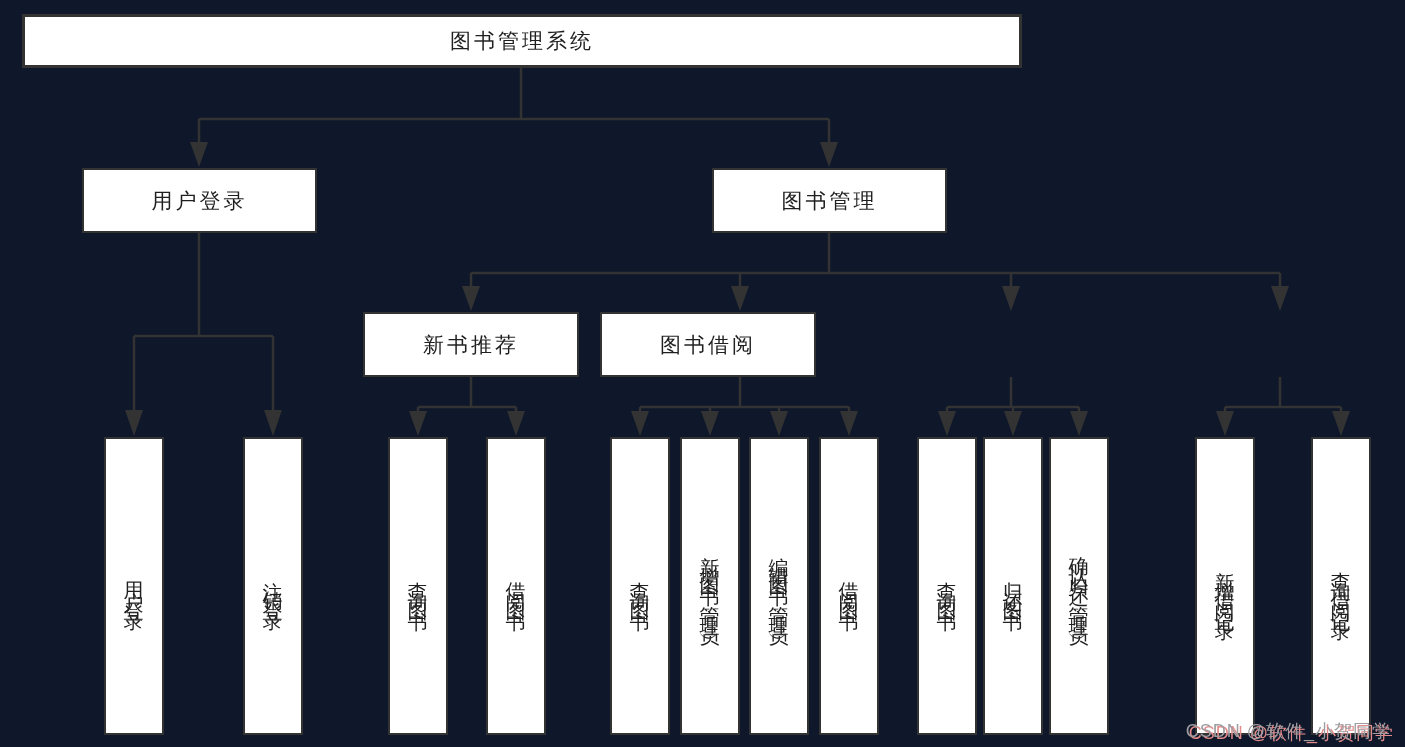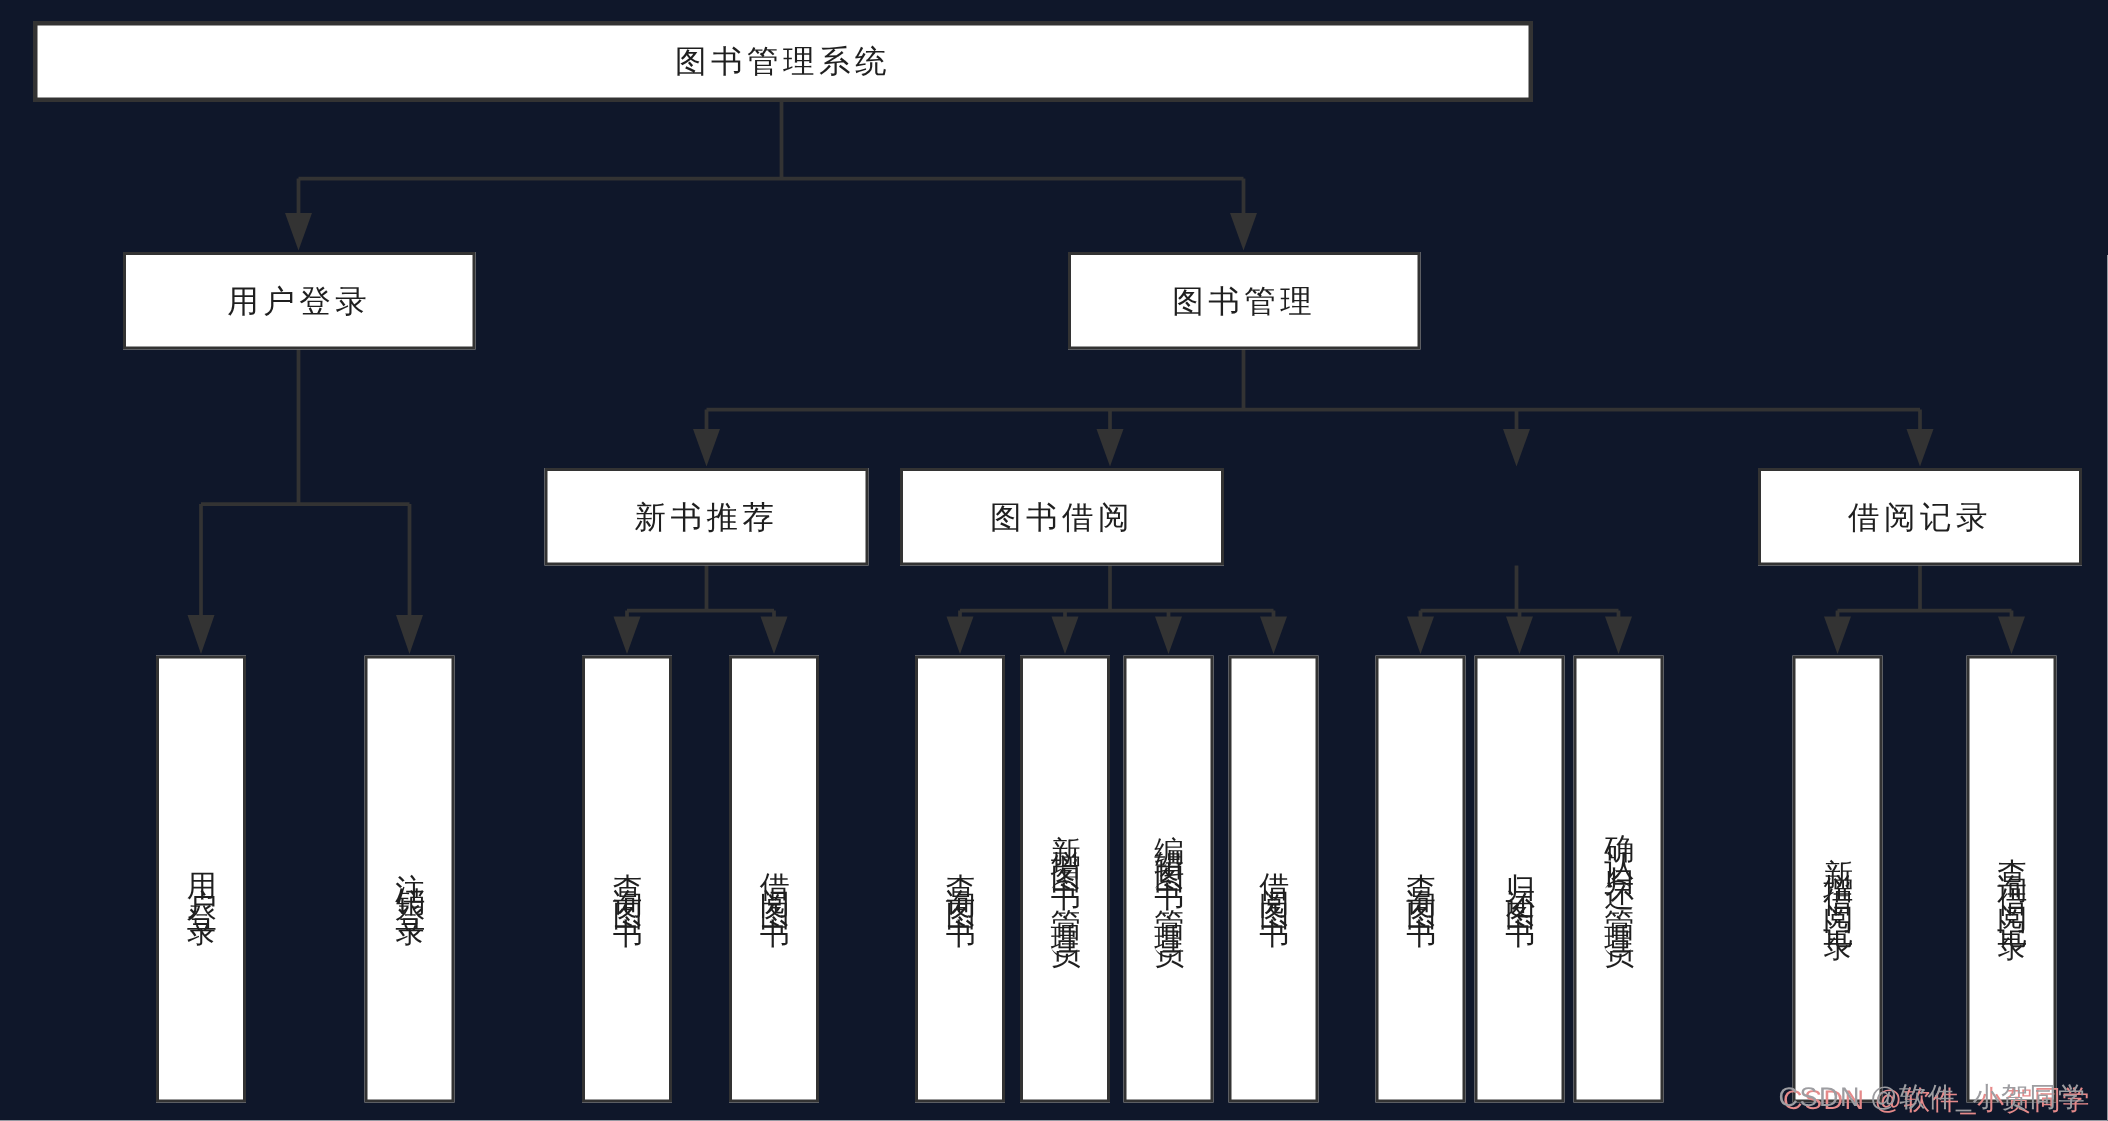--- a/index.html
+++ b/index.html
@@ -119,23 +119,20 @@
   <div class="box" style="left:712px; top:168px; width:235px; height:65px;">
     <span>图书管理</span>
   </div>
 
   <div class="box" style="left:363px; top:312px; width:216px; height:65px;">
     <span>新书推荐</span>
   </div>
   <div class="box" style="left:600px; top:312px; width:216px; height:65px;">
     <span>图书借阅</span>
   </div>
-  <div class="box" style="left:1172px; top:312px; width:216px; height:65px;">
-    <span>借阅记录</span>
-  </div>
 
   <div class="box vertical" style="left:104px; top:437px; width:60px; height:298px;">
     <span>用户登录</span>
   </div>
   <div class="box vertical" style="left:243px; top:437px; width:60px; height:298px;">
     <span>注销登录</span>
   </div>
 
   <div class="box vertical" style="left:388px; top:437px; width:60px; height:298px;">
     <span>查询图书</span>

